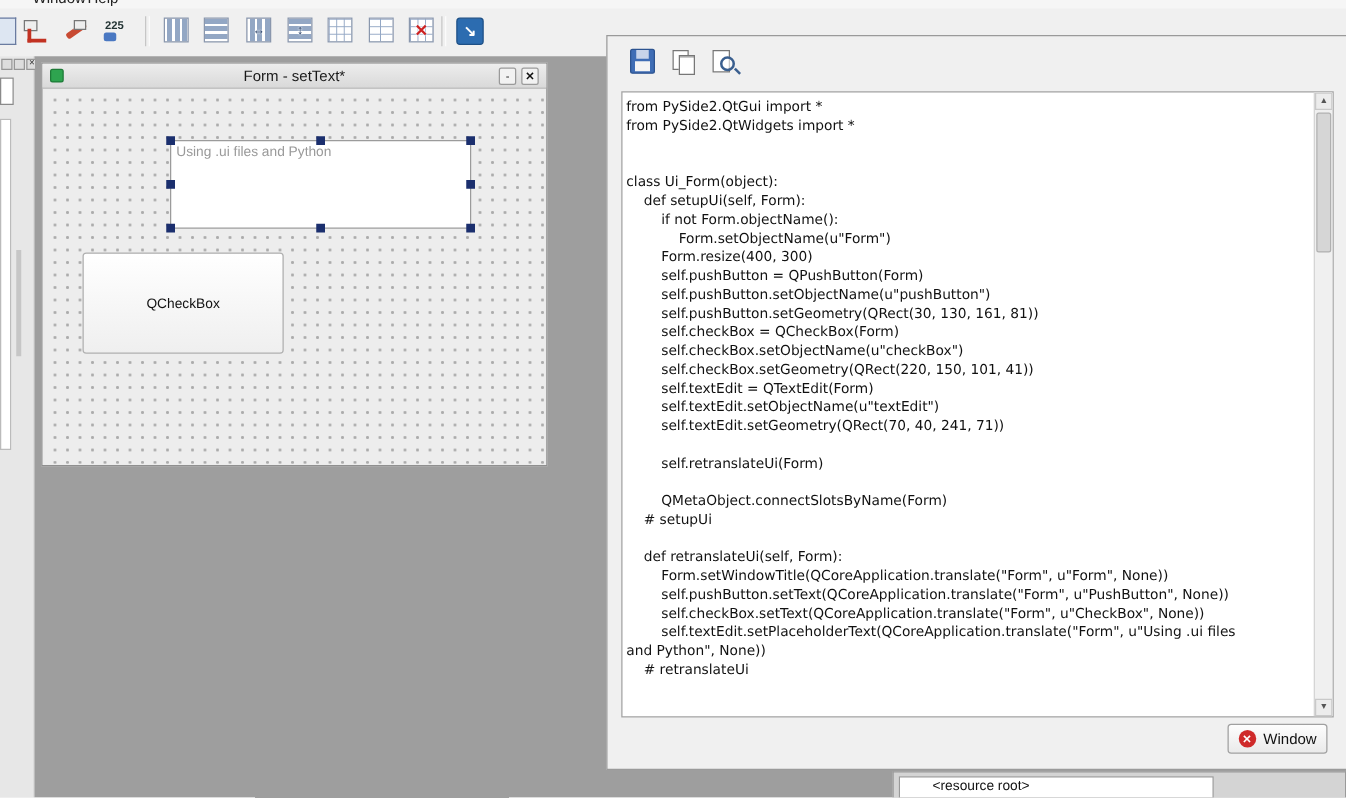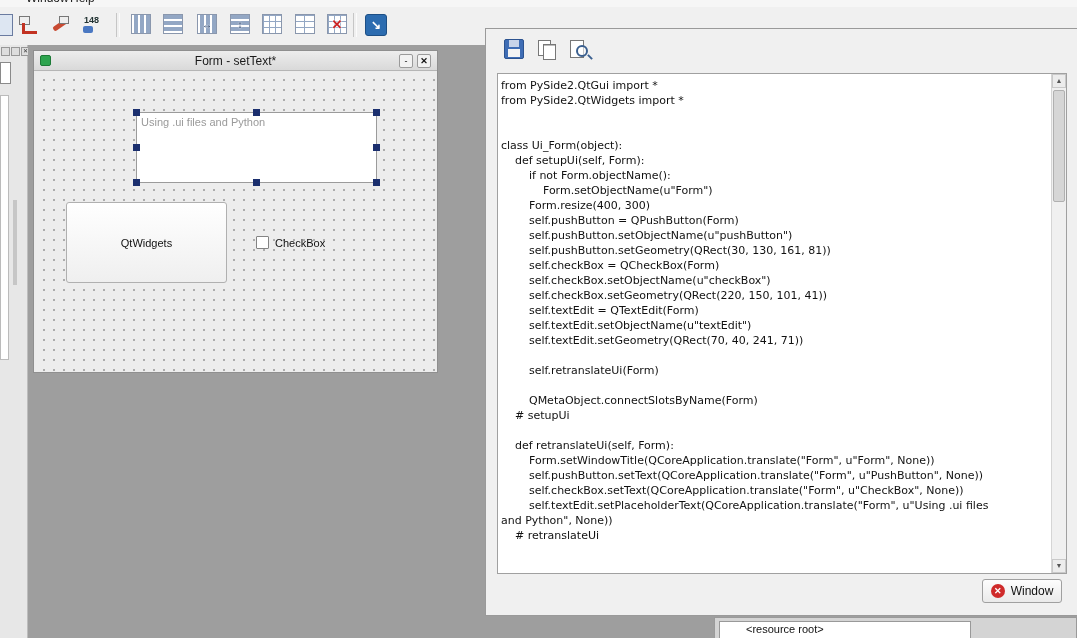--- a/index.html
+++ b/index.html
@@ -108,21 +108,21 @@
         <div class="ic-cut"></div>
       </div>
     <div class="tbi" style="left:18px">
         <div class="ic-box ic-signals"></div>
       </div>
     <div class="tbi" style="left:50px">
         <div class="ic-box ic-buddies"></div>
       </div>
     <div class="tbi" style="left:82px">
         <div class="ic-box ic-tab">
-          <span class="n">148</span>
+          <span class="n">225</span>
         </div>
       </div>
     <div class="tb-sep" style="left:116px"></div>
     <div class="tbi" style="left:131px">
         <div class="ic-box li-h"></div>
       </div>
     <div class="tbi" style="left:163px">
         <div class="ic-box li-v"></div>
       </div>
     <div class="tbi" style="left:197px">
@@ -179,26 +179,22 @@
           <span class="handle h-tl"></span>
           <span class="handle h-t"></span>
           <span class="handle h-tr"></span>
           <span class="handle h-l"></span>
           <span class="handle h-r"></span>
           <span class="handle h-bl"></span>
           <span class="handle h-b"></span>
           <span class="handle h-br"></span>
         </div>
 
-        <div class="pushbtn">QtWidgets</div>
-
-        <div class="checkbox">
-          <span class="cb-box"></span>
-          <span>CheckBox</span>
-        </div>
+        <div class="pushbtn">QCheckBox</div>
+
 
       </div>
     </div>
   </div>
 
   <div class="dialog">
     <div class="dlg-icon" style="left:18px">
         <div class="save-icon"></div>
       </div>
     <div class="dlg-icon" style="left:50px">

